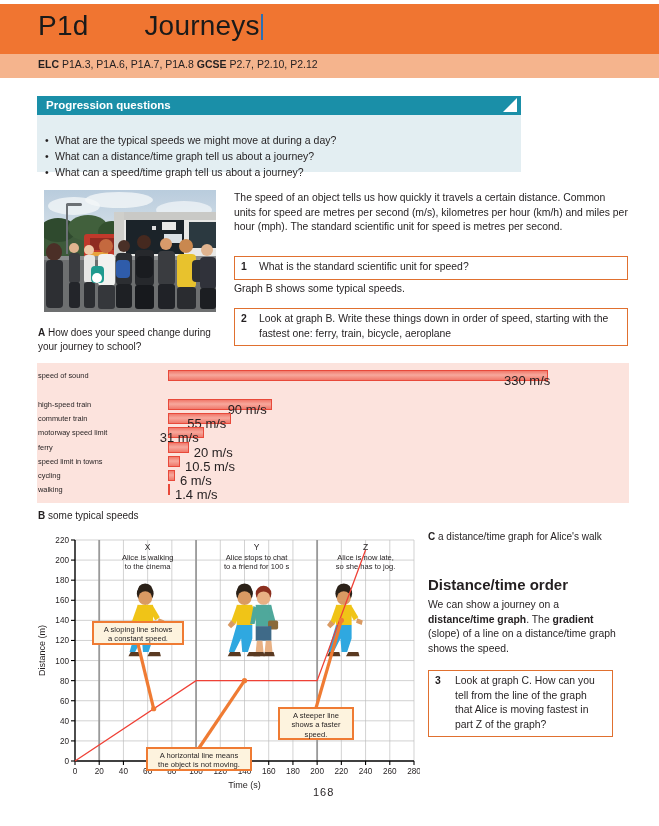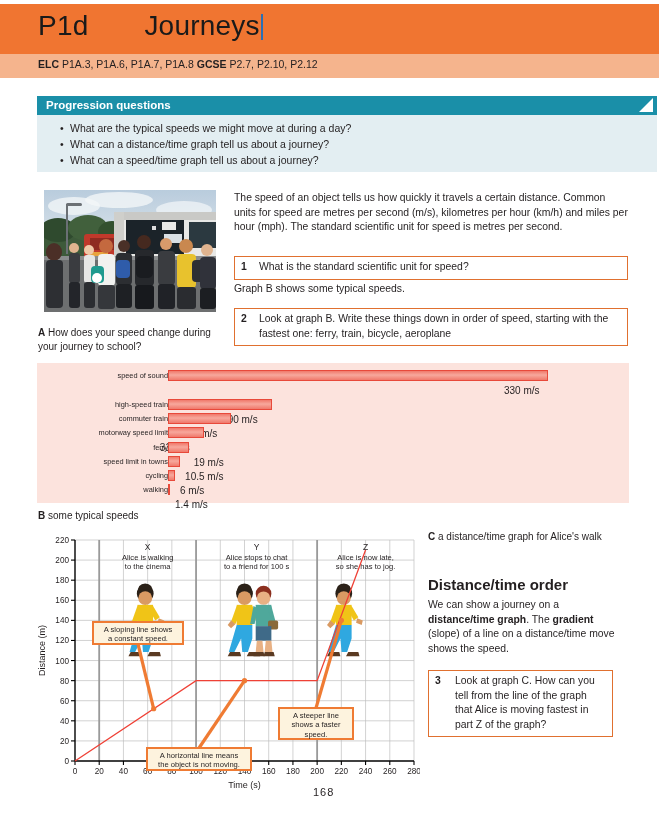--- a/index.html
+++ b/index.html
@@ -33,32 +33,32 @@
     background:#f5b48d;
   }
   .spec-text{
     position:absolute; left:38px; top:58px;
     font-size:10.5px; color:#231f20;
   }
   .spec-text b{ font-weight:bold; }
 
   
   .pq-box{
-    position:absolute; left:37px; top:96px; width:620px; height:76px;
+    position:absolute; left:37px; top:96px; width:484px; height:76px;
     background:#e3eef2;
   }
   .pq-head{
     height:19px; background:#1a8fa8; color:#ffffff;
     font-size:11.5px; font-weight:bold; padding:3px 0 0 9px; position:relative;
   }
   .pq-corner{
     position:absolute; right:4px; top:2px; width:0; height:0;
     border-left:14px solid transparent; border-bottom:14px solid #ffffff;
   }
-  .pq-list{ padding:5px 0 0 22px; }
+  .pq-list{ padding:5px 0 0 7px;margin-top:12px; }
   .pq-item{
     font-size:10.5px; color:#231f20; line-height:16px;
     padding-left:11px; position:relative;
   }
   .pq-item::before{
     content:"•"; position:absolute; left:1px; top:0; color:#231f20;
   }
 
   
   .photo{
@@ -100,29 +100,29 @@
   .barchart{
     position:absolute; left:37px; top:363px; width:592px; height:140px;
     background:#fce3dd;
   }
   .bar-row{
     position:absolute; left:0; height:11px;
     font-size:7.4px; color:#231f20;
   }
   .bar-label{
     position:absolute; right:461px; top:1px; width:130px;
-    text-align:right; white-space:nowrap; font-size:7.4px;
+    white-space:nowrap; font-size:7.4px;
   }
   .bar-rect{
     position:absolute; left:131px; top:0; height:11px;
     background:linear-gradient(to bottom,#f0796b 0%,#f7a89c 45%,#f0796b 100%);
     border:1px solid #e8493a;
   }
   .bar-val{
-    position:absolute; top:15px; font-size:10px; white-space:nowrap;
+    position:absolute; top:3px; font-size:13px; white-space:nowrap;
     color:#231f20;
   }
   .bar-val.inside{ color:#231f20; }
   .barcap{
     position:absolute; left:38px; top:510px;
     font-size:10px; color:#231f20;
   }
   .barcap b{ font-weight:bold; }
 
   
@@ -295,21 +295,21 @@
       <span class="bar-val inside" style="left: 150.333px;">55 m/s</span>
     </div>
     <div class="bar-row" style="top: 64.2px; width: 592px;">
       <span class="bar-label">motorway speed limit</span>
       <div class="bar-rect" style="width: 35.697px;"></div>
       <span class="bar-val inside" style="left: 122.697px;">31 m/s</span>
     </div>
     <div class="bar-row" style="top: 78.5px; width: 592px;">
       <span class="bar-label">ferry</span>
       <div class="bar-rect" style="width: 20.7273px;"></div>
-      <span class="bar-val" style="left: 156.727px;">19 m/s</span>
+      <span class="bar-val" style="left: 156.727px;">20 m/s</span>
     </div>
     <div class="bar-row" style="top: 92.8px; width: 592px;">
       <span class="bar-label">speed limit in towns</span>
       <div class="bar-rect" style="width: 12.0909px;"></div>
       <span class="bar-val" style="left: 148.091px;">10.5 m/s</span>
     </div>
     <div class="bar-row" style="top: 107.1px; width: 592px;">
       <span class="bar-label">cycling</span>
       <div class="bar-rect" style="width: 6.90909px;"></div>
       <span class="bar-val" style="left: 142.909px;">6 m/s</span>
@@ -498,21 +498,21 @@
     </svg>
   </div>
 
 <div class="cap-c">
   <b>C</b>
   <span>a distance/time graph for Alice's walk</span>
 </div>
 
 <div class="sec-head">Distance/time order</div>
 <div class="sec-body">
-  <span>We can show a journey on a </span><b>distance/time graph</b><span>. The </span><b>gradient</b><span> (slope) of a line on a distance/time move shows the speed.</span>
+  <span>We can show a journey on a </span><b>distance/time graph</b><span>. The </span><b>gradient</b><span> (slope) of a line on a distance/time graph shows the speed.</span>
 </div>
 
 <div class="qbox" id="q3">
   <span class="qnum">3</span>
   <span class="qtext">Look at graph C. How can you tell from the line of the graph that Alice is moving fastest in part Z of the graph?</span>
 </div>
 
 <div class="pageno">168</div>
 
 </body></html>

